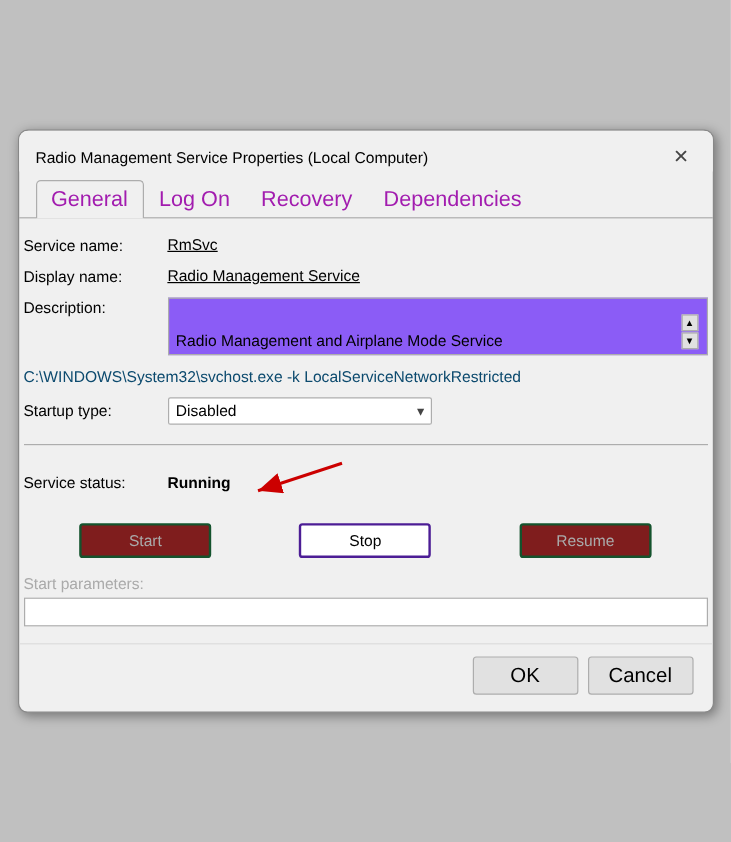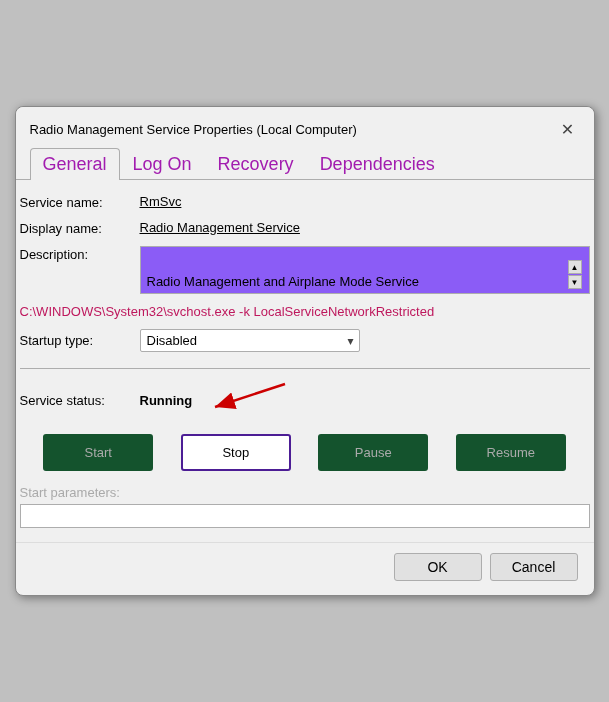--- a/index.html
+++ b/index.html
@@ -127,21 +127,21 @@
       cursor: pointer;
     }
     .path-section {
       margin-bottom: 10px;
     }
     .path-label {
       color: #000;
       margin-bottom: 2px;
     }
     .path-value {
-      color: #be185d;
+      color: #0c4a6e;
       word-break: break-all;
     }
     .startup-row {
       display: flex;
       align-items: center;
       margin-bottom: 0;
       padding-bottom: 12px;
     }
     .startup-label {
       width: 120px;
@@ -194,22 +194,22 @@
     }
     .buttons-row {
       display: flex;
       justify-content: space-around;
       margin-bottom: 14px;
       padding: 0 10px;
     }
     .action-btn {
       width: 110px;
       padding: 5px 8px;
-      border: 6px solid #14532d;
-      background: #14532d;
+      border: 2px solid #14532d;
+      background: #7f1d1d;
       font-size: 13px;
       border-radius: 3px;
       cursor: pointer;
       color: #888;
     }
     .action-btn.active-btn {
       background: #fff;
       border: 2px solid #4c1d95;
       color: #000;
       font-weight: 400;
@@ -240,21 +240,21 @@
       justify-content: flex-end;
       gap: 8px;
       padding: 10px 16px 14px 16px;
       border-top: 1px solid #ddd;
     }
     .footer-btn {
       width: 88px;
       padding: 5px 10px;
       border: 1px solid #adadad;
       background: #e1e1e1;
-      font-size: 14px;
+      font-size: 17px;
       border-radius: 3px;
       cursor: pointer;
     }
     
     .red-arrow {
       display: inline-block;
       margin-left: 8px;
     }
   </style>
 </head>
@@ -327,21 +327,20 @@
             </marker>
           </defs>
           <line x1="85" y1="5" x2="15" y2="28" stroke="#cc0000" stroke-width="2.5" marker-end="url(#arrowhead)"></line>
         </svg>
       </span>
     </div>
 
     <div class="buttons-row">
       <button class="action-btn" disabled="">Start</button>
       <button class="action-btn active-btn">Stop</button>
-      <button class="action-btn" disabled="">Pause</button>
       <button class="action-btn" disabled="">Resume</button>
     </div>
 
 
     <div>
       <div class="start-params-label">Start parameters:</div>
       <input class="start-params-input" type="text" value="" style="">
     </div>
 
   </div>

